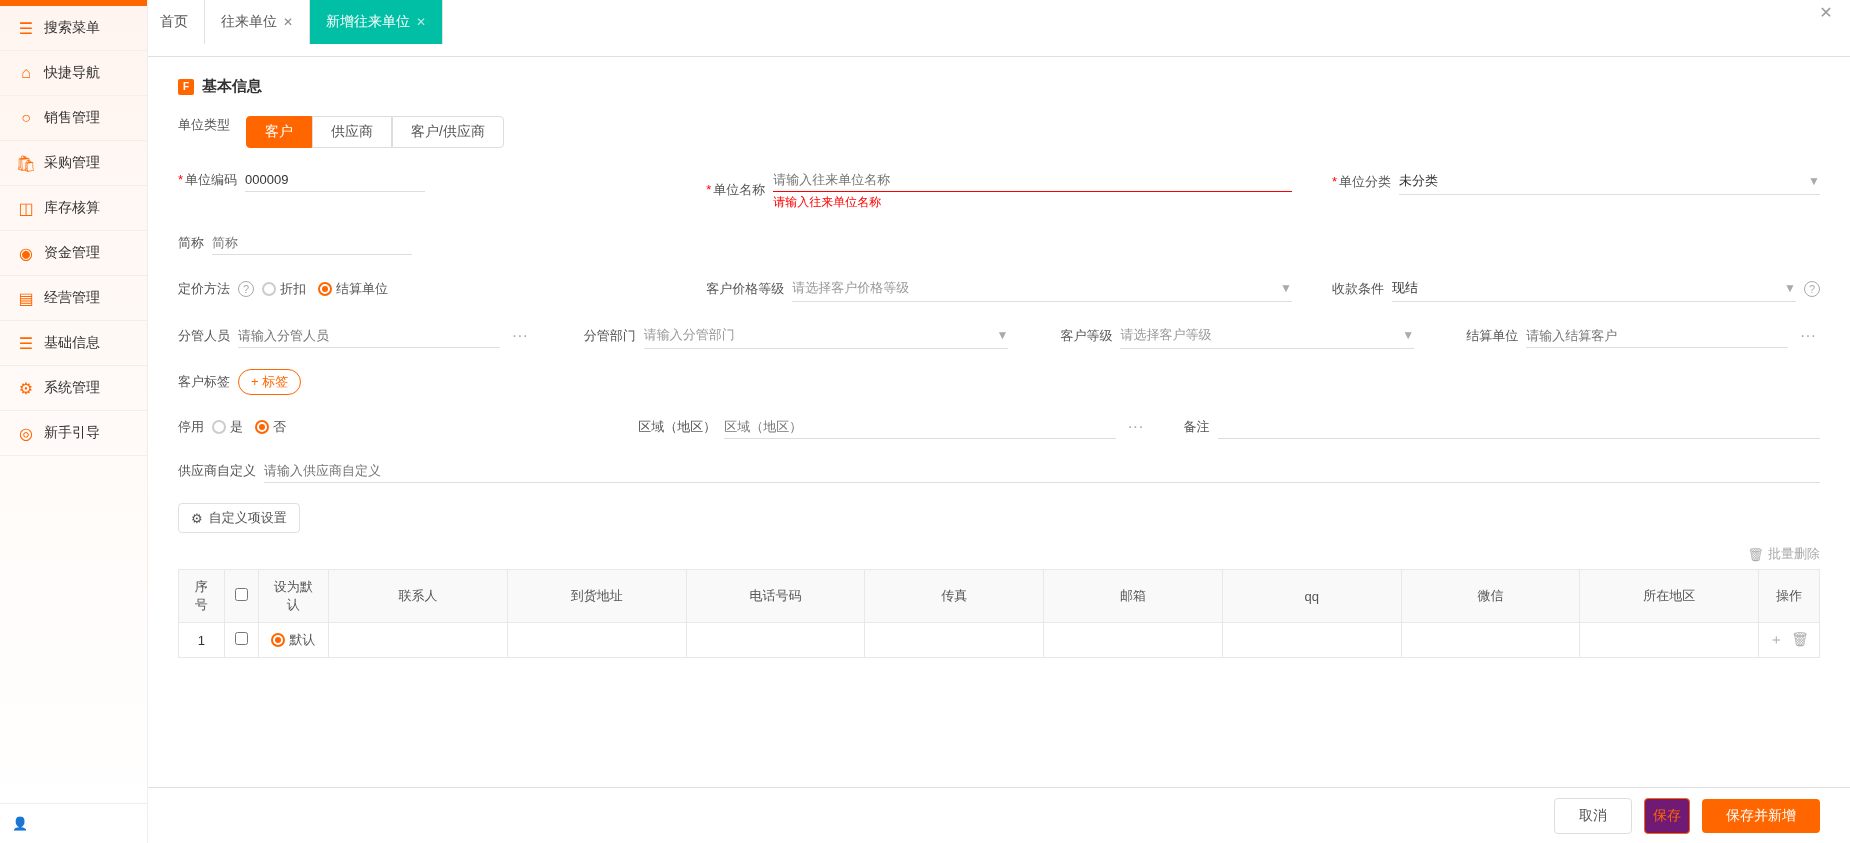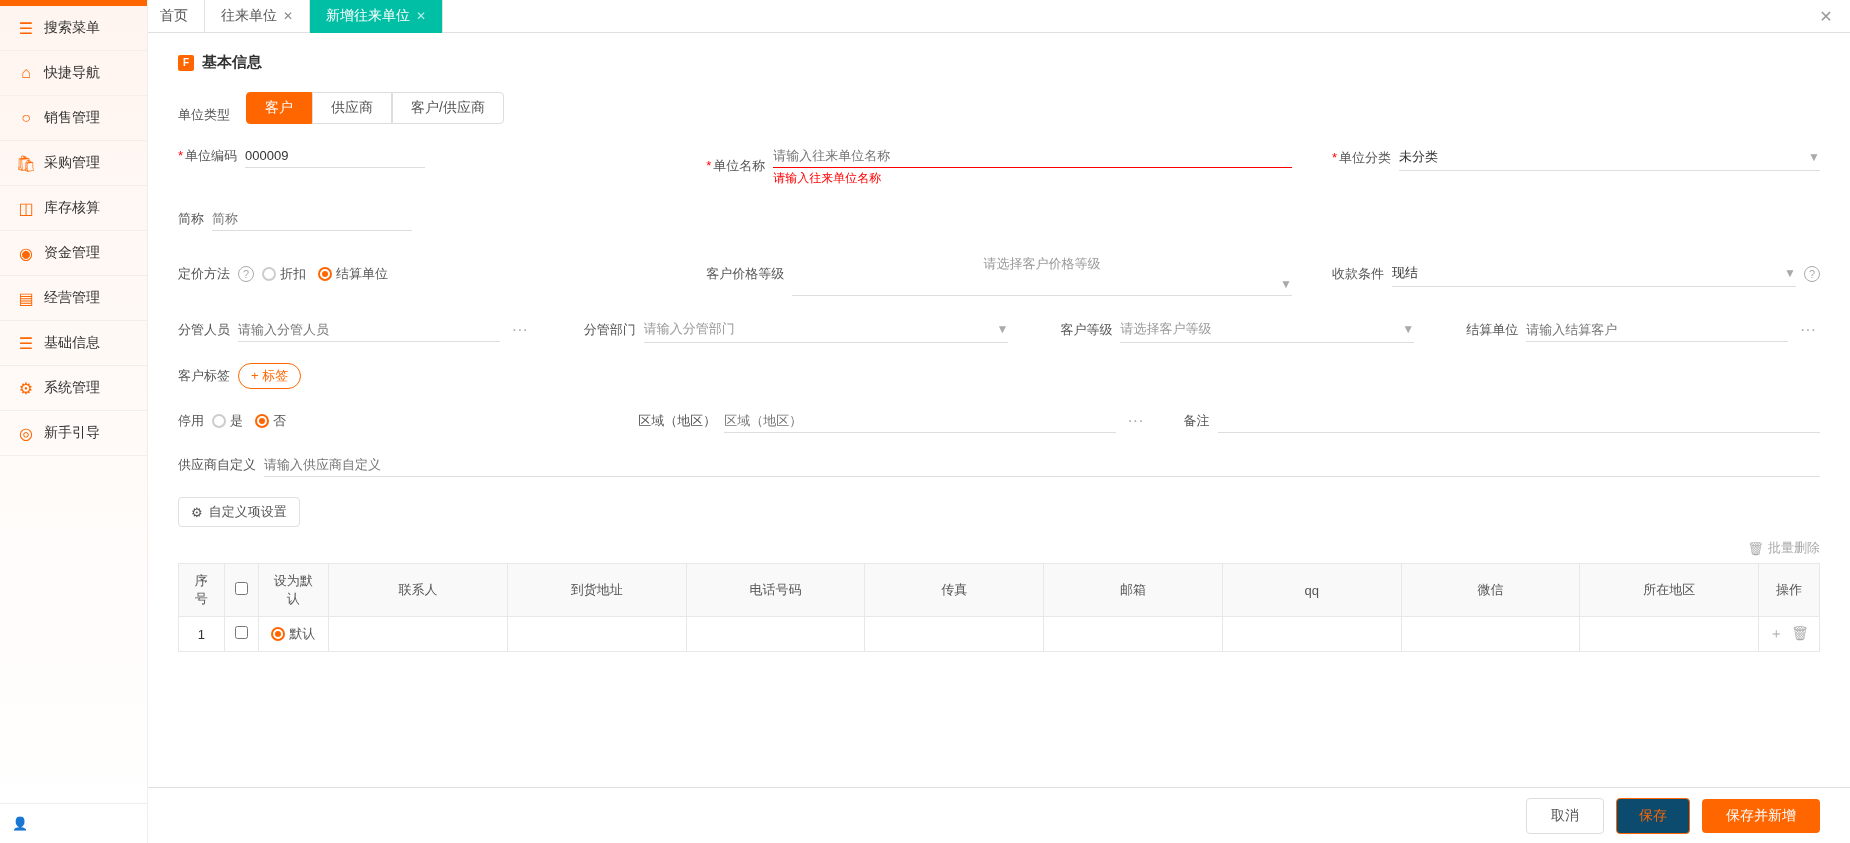--- a/index.html
+++ b/index.html
@@ -52,25 +52,25 @@
     .main {
       flex: 1;
       display: flex;
       flex-direction: column;
       overflow: hidden;
     }
 
     
     .tab-bar {
       display: flex;
-      align-items: center;
+      align-items: flex-start;
       background: #fff;
       border-bottom: 1px solid #e0e0e0;
-      height: 32px;
-      padding: 16px 12px;
+      height: 57px;
+      padding: 0 12px;
       gap: 0;
     }
     .tab {
       display: flex;
       align-items: center;
       gap: 6px;
       padding: 0 16px;
       height: 44px;
       font-size: 14px;
       color: #555;
@@ -340,24 +340,24 @@
     .btn-cancel {
       padding: 8px 24px;
       border: 1px solid #ddd;
       border-radius: 4px;
       background: #fff;
       font-size: 14px;
       color: #555;
       cursor: pointer;
     }
     .btn-save {
-      padding: 8px 22px;
+      padding: 8px 8px;
       border: 1px solid #f60;
       border-radius: 4px;
-      background: #0c4a6e;
+      background: #701a75;
       font-size: 14px;
       color: #f60;
       cursor: pointer;
     }
     .btn-save-new {
       padding: 8px 24px;
       border: none;
       border-radius: 4px;
       background: #f60;
       font-size: 14px;
@@ -441,21 +441,21 @@
   </div>
 
   <div style="flex:1;display:flex;flex-direction:column;overflow:hidden;">
     <div class="form-area">
 
       <div class="section-title">
         <div class="section-icon">F</div>
         <span>基本信息</span>
       </div>
 
-      <div class="form-row" style="align-items:flex-end;gap:16px;margin-bottom:20px;">
+      <div class="form-row" style="align-items:flex-start;gap:16px;margin-bottom:20px;">
         <span class="form-label">单位类型</span>
         <div class="unit-type-group">
           <button class="unit-type-btn active">客户</button>
           <button class="unit-type-btn">供应商</button>
           <button class="unit-type-btn">客户/供应商</button>
         </div>
       </div>
 
       <div class="form-row" style="gap:40px;">
 
@@ -510,21 +510,21 @@
             </div>
             <div class="radio-item">
               <div class="radio-dot selected"></div>
               <span>结算单位</span>
             </div>
           </div>
         </div>
 
         <div class="form-field" style="flex:1.2;">
           <span class="form-label">客户价格等级</span>
-          <div class="form-select" style="min-width:180px;flex-direction:column;">
+          <div class="form-select" style="min-width:180px;">
             <span>请选择客户价格等级</span>
             <span class="chevron">▼</span>
           </div>
         </div>
 
         <div class="form-field" style="flex:1;">
           <span class="form-label">收款条件</span>
           <div class="form-select" style="min-width:140px;">
             <span class="val">现结</span>
             <span class="chevron">▼</span>

